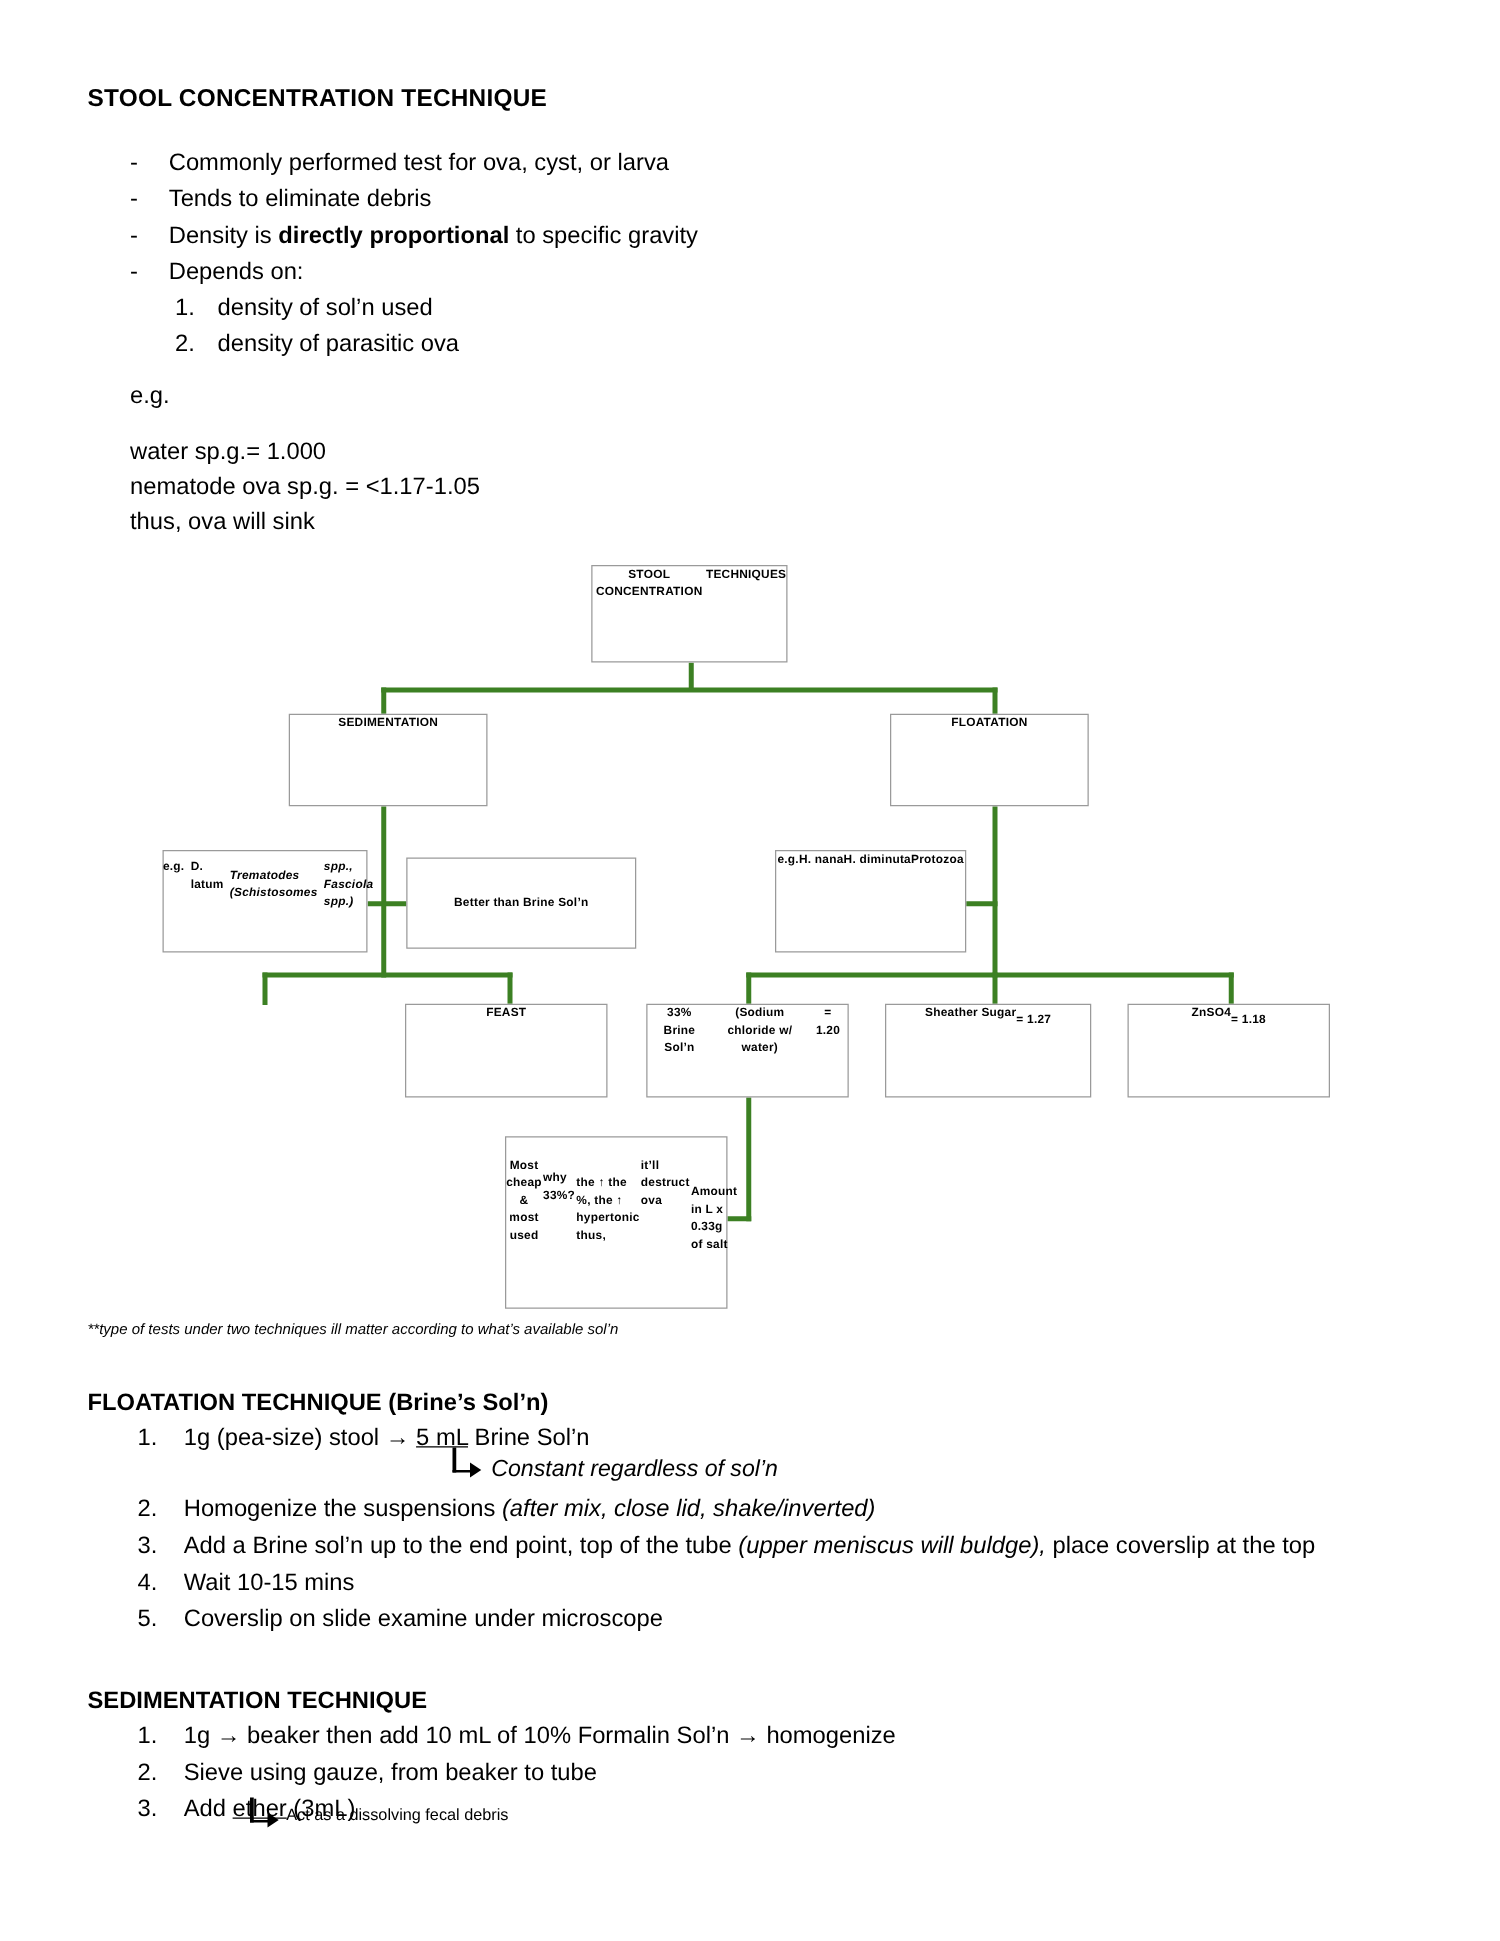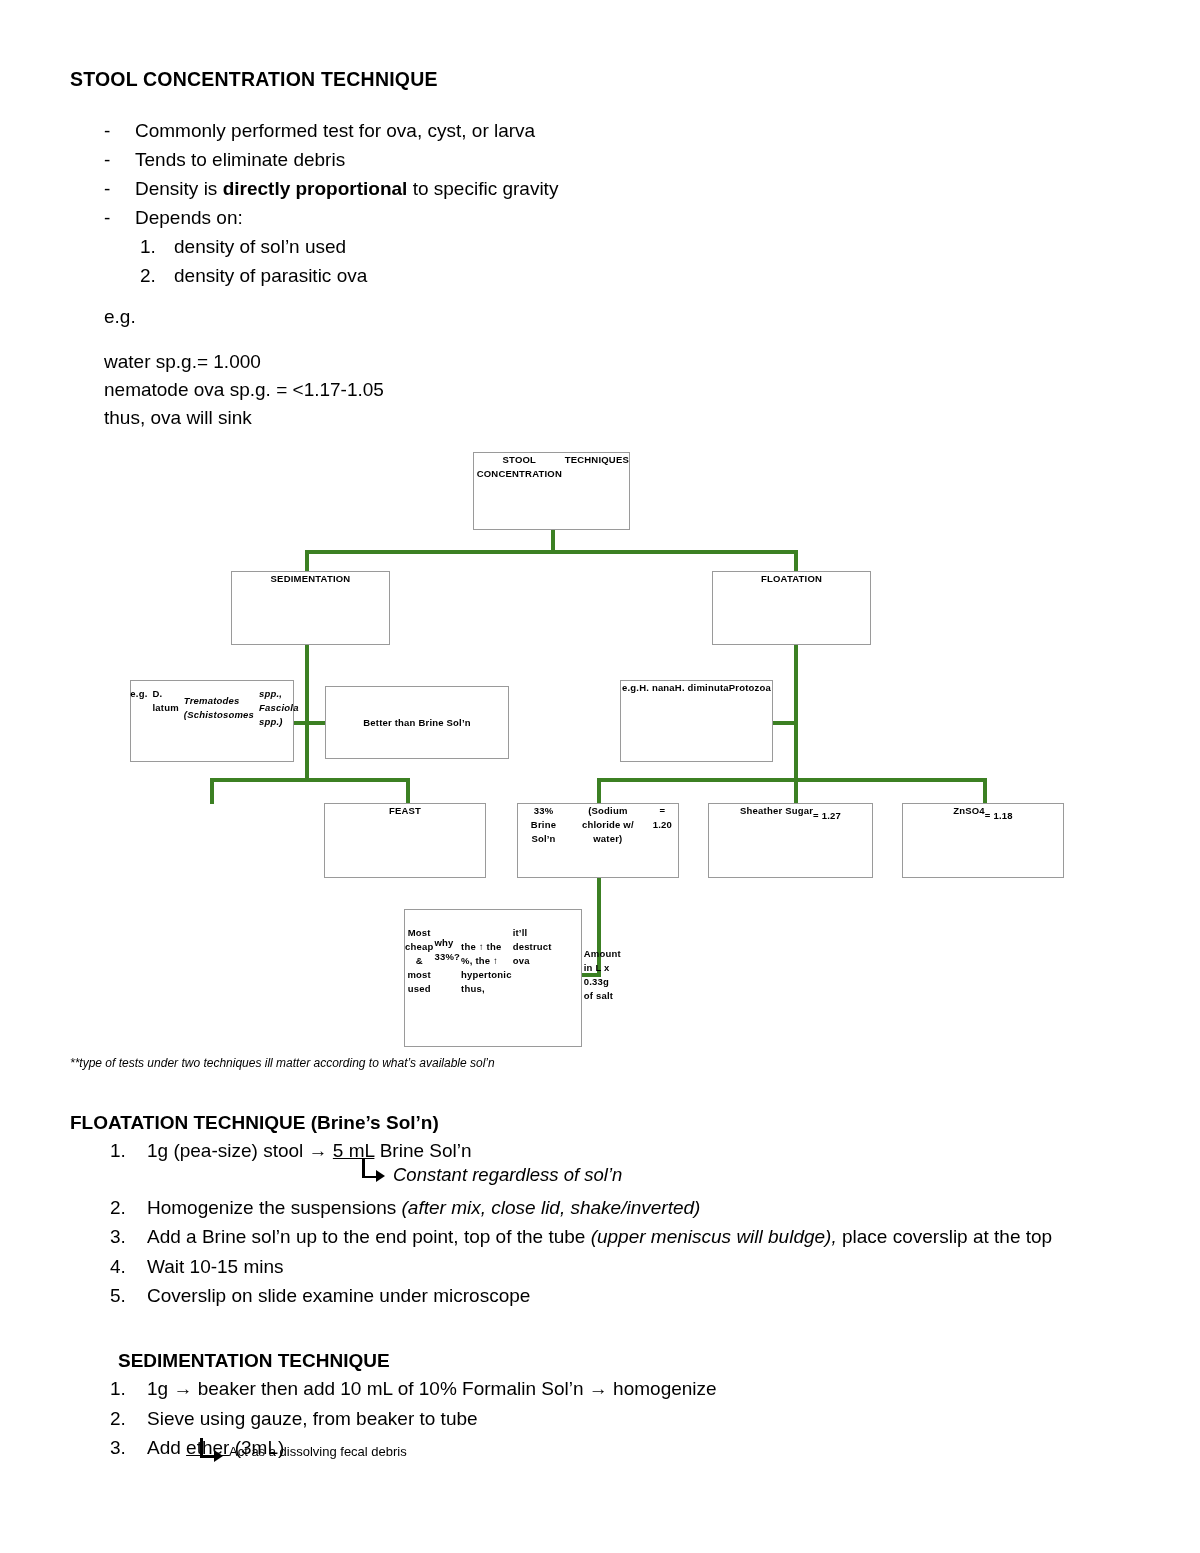--- a/index.html
+++ b/index.html
@@ -289,21 +289,21 @@
     <div class="node" style="left:902px; top:363px; width:162px; height:75px;">
       <div class="line">ZnSO4</div>
       <div class="line" style="margin-top:5px;">= 1.18</div>
     </div>
 
     <div class="node left-al" style="left:404px; top:469px; width:178px; height:138px; justify-content:flex-start; padding-top:16px;">
       <div class="line" style="text-align:center; padding-left:0;">Most cheap &amp; most used</div>
       <div class="line" style="margin-top:10px; padding-left:1px;">why 33%?</div>
       <div class="line" style="margin-top:14px; padding-left:1px;">the ↑ the %, the ↑ hypertonic thus,</div>
       <div class="line" style="padding-left:1px;">it’ll destruct ova</div>
-      <div class="line" style="margin-top:21px; padding-left:1px;margin-left:31px;">Amount in L x 0.33g of salt</div>
+      <div class="line" style="margin-top:21px; padding-left:1px;">Amount in L x 0.33g of salt</div>
     </div>
 
   </div>
 
   <div class="note-italic">**type of tests under two techniques ill matter according to what’s available sol’n</div>
 
   <div class="section-head" style="left:70px; top:1112px;">FLOATATION TECHNIQUE (Brine’s Sol’n)</div>
 
   <div class="olist" style="left:70px; top:1136px;">
     <div class="olist-item">
@@ -329,21 +329,21 @@
     </div>
   </div>
 
   <div class="elbow-arrow" style="left:362px; top:1166px;">
     <i class="v"></i>
       <i class="h"></i>
       <span class="head"></span>
   </div>
   <div class="elbow" style="left:393px; top:1164px;">Constant regardless of sol’n</div>
 
-  <div class="section-head" style="left:70px; top:1350px;margin-left:48px;">SEDIMENTATION TECHNIQUE</div>
+  <div class="section-head" style="left:70px; top:1350px;">SEDIMENTATION TECHNIQUE</div>
 
   <div class="olist" style="left:70px; top:1374px;">
     <div class="olist-item">
       <span class="marker">1.</span>
       <span>1g → beaker then add 10 mL of 10% Formalin Sol’n → homogenize</span>
     </div>
     <div class="olist-item">
       <span class="marker">2.</span>
       <span>Sieve using gauze, from beaker to tube</span>
     </div>

